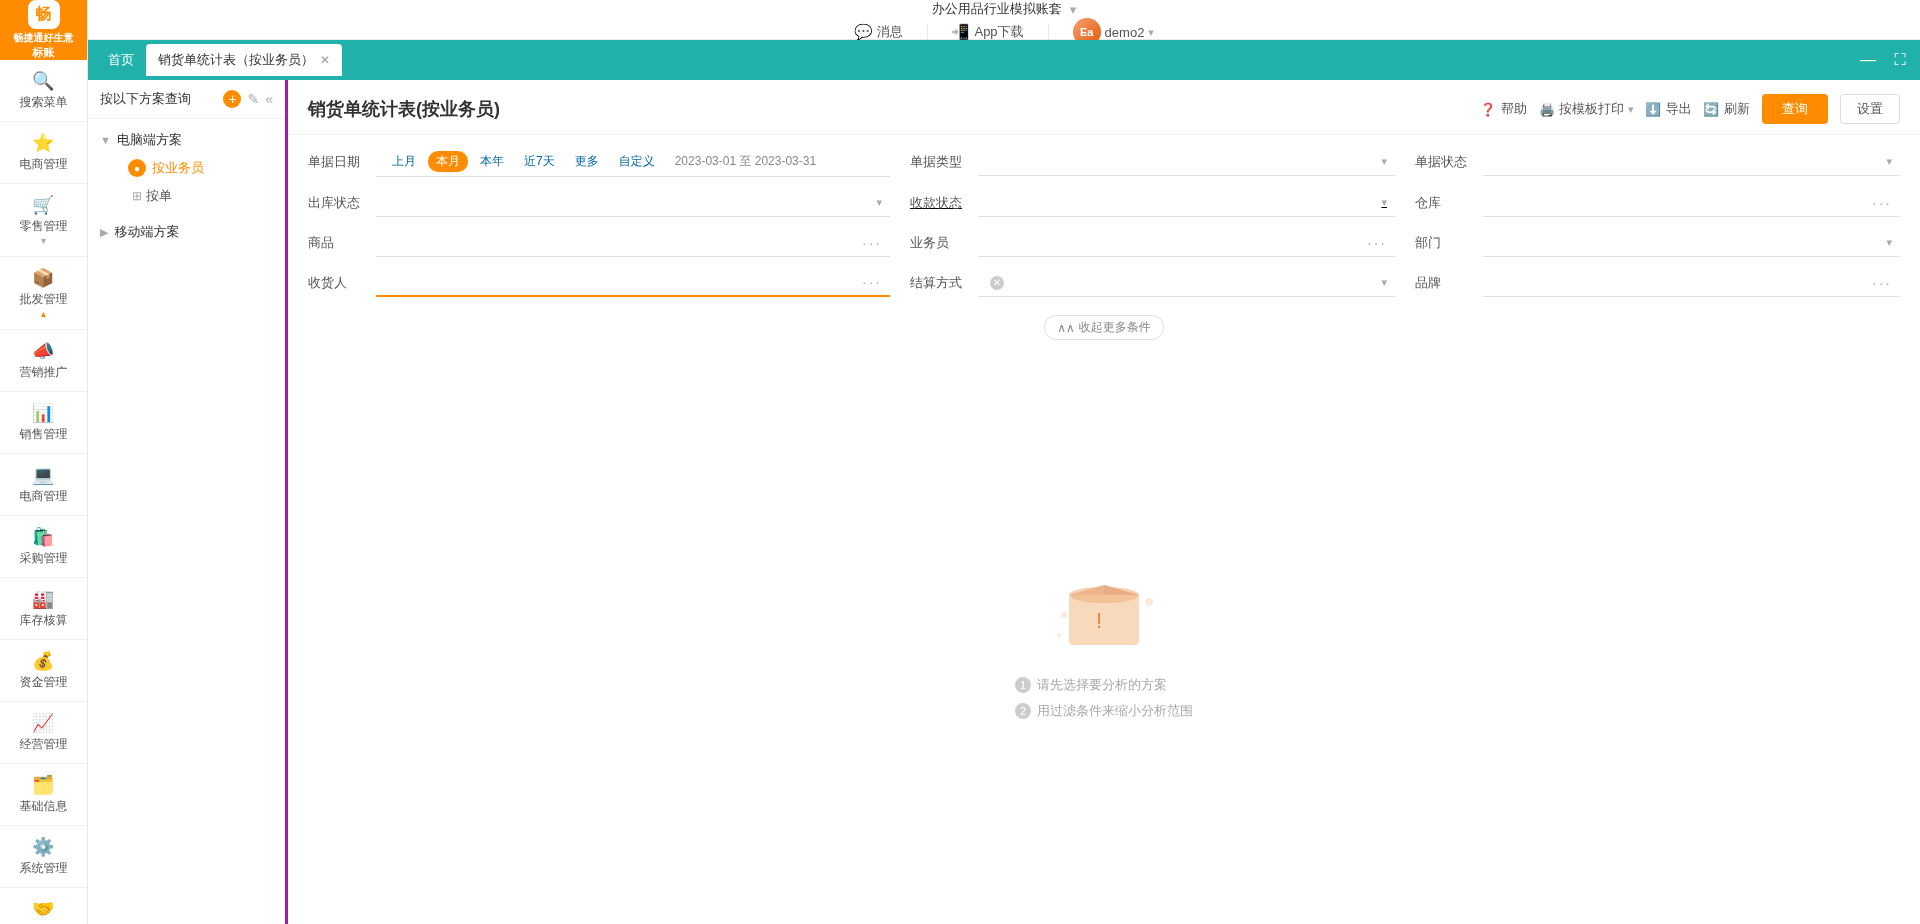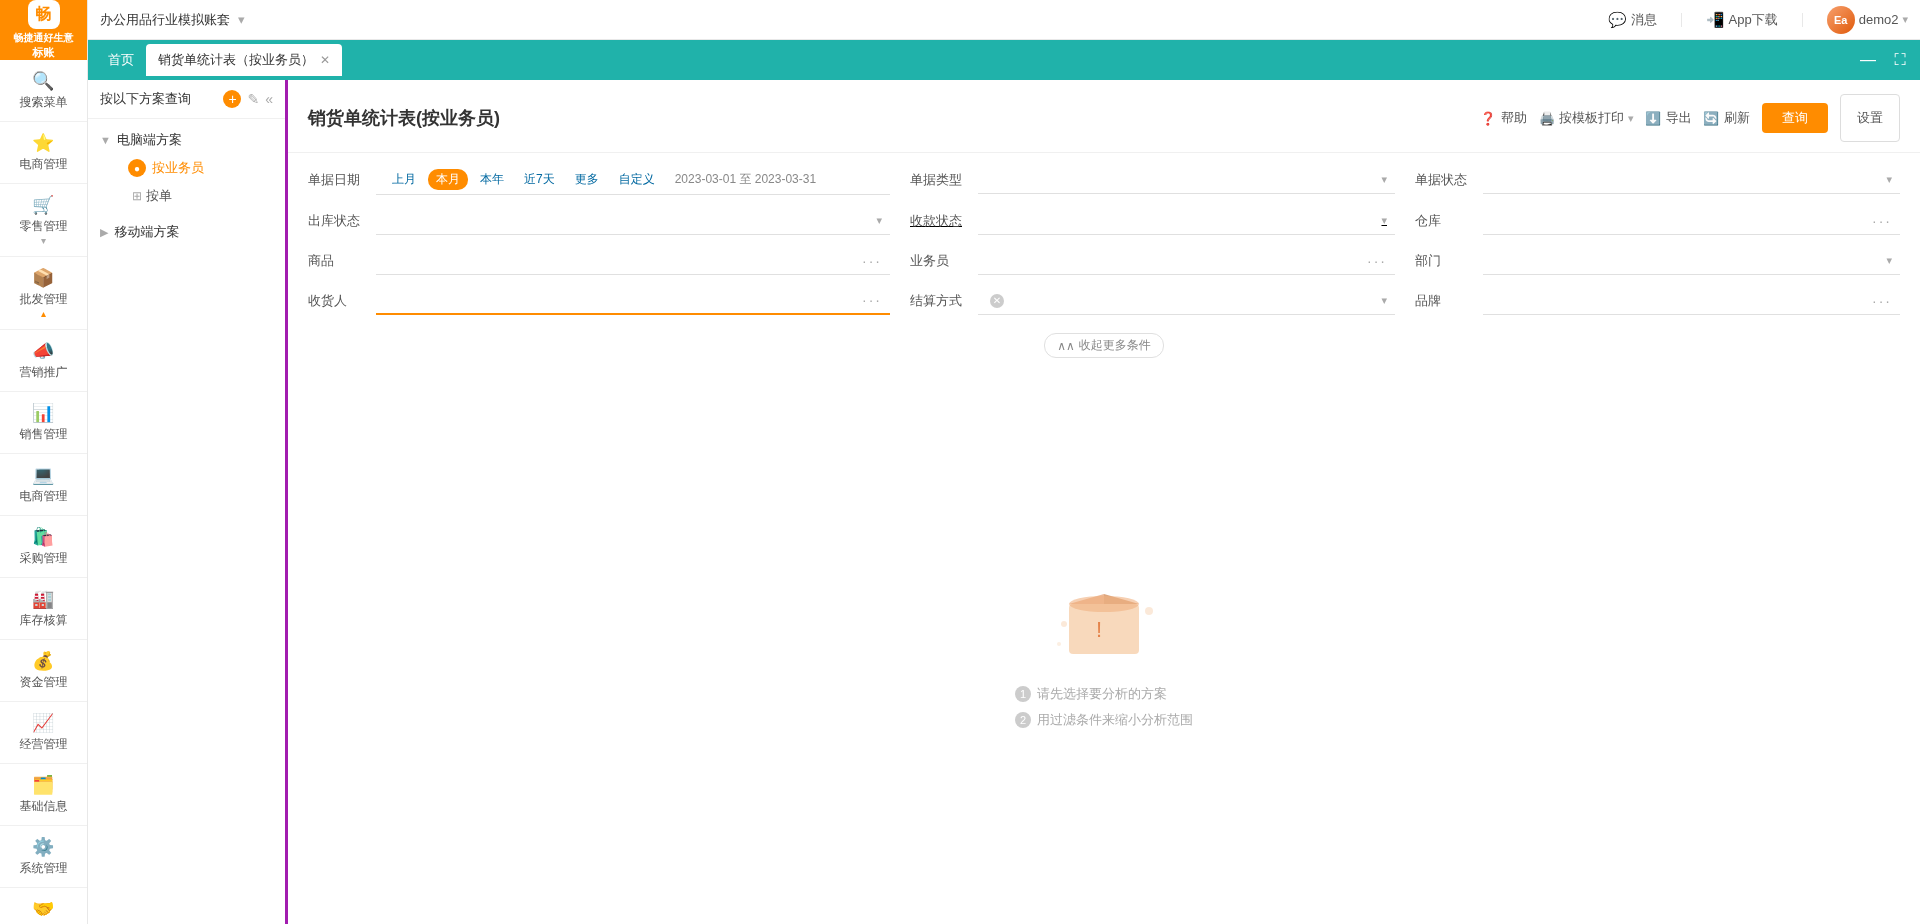--- a/index.html
+++ b/index.html
@@ -61,20 +61,21 @@
 
     
     .topbar {
       height: 40px;
       background: #fff;
       border-bottom: 1px solid #e8e8e8;
       display: flex;
       align-items: center;
       padding: 0 12px;
       justify-content: space-between;
+      flex-direction: column;
     }
     .topbar-left {
       display: flex;
       align-items: center;
       gap: 8px;
       color: #333;
       font-size: 13px;
     }
     .topbar-right {
       display: flex;
@@ -246,21 +247,21 @@
       border: none;
       padding: 6px 20px;
       border-radius: 4px;
       cursor: pointer;
       font-size: 13px;
     }
     .set-btn {
       background: #fff;
       color: #555;
       border: 1px solid #ddd;
-      padding: 14px 16px;
+      padding: 5px 16px;
       border-radius: 4px;
       cursor: pointer;
       font-size: 13px;
     }
 
     
     .filter-area {
       padding: 12px 20px;
     }
     .filter-row {

